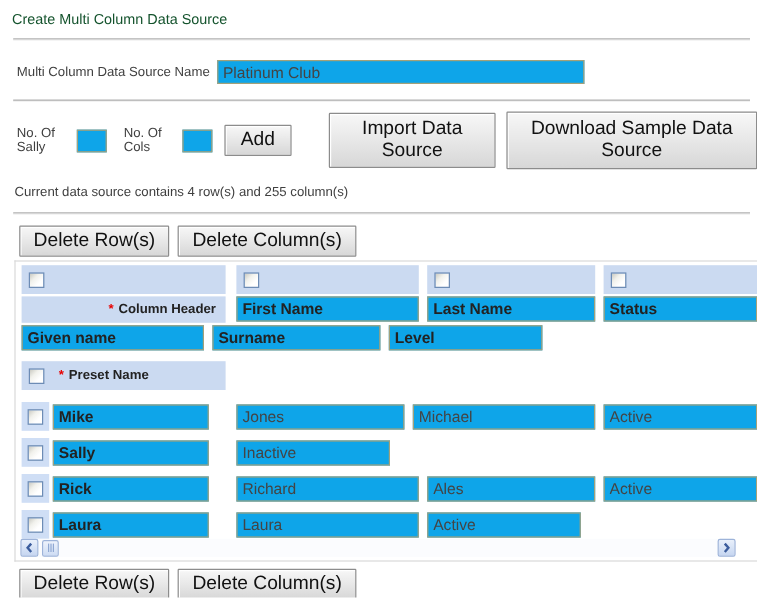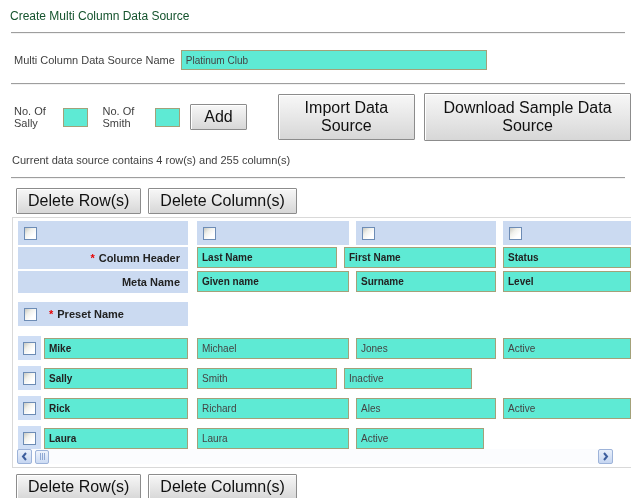--- a/index.html
+++ b/index.html
@@ -13,22 +13,22 @@
 
   .divider { height: 2px; margin: 0 6px 0 11px; border-top: 1px solid #9e9e9e; border-bottom: 1px solid #f2f2f2; }
   .d1 { margin-top: 9px; }
   .d2 { margin-top: 13px; }
   .d3 { margin-top: 11px; }
 
   .name-row { display: flex; align-items: center; padding: 16px 0 0 14px; }
   .lbl { color: #3f3f3f; }
   .text-input {
     font-family: "Liberation Sans", "DejaVu Sans", sans-serif;
-    font-size: 10px; color: #444;
-    border: 1px solid #a3a179; background: #5eead4;
+    font-size: 13px; color: #444;
+    border: 1px solid #a3a179; background: #0ea5e9;
     padding: 2px 4px; height: 19px; outline: none;
   }
   .name-input { width: 306px; margin-left: 6px; height: 20px; }
 
   .controls-row { display: flex; align-items: center; padding: 8px 0 0 14px; }
   .small-input { width: 25px; height: 19px; margin-left: 4px; }
   .gap-lbl { margin-left: 14px; }
 
   .btn {
     font-family: "Liberation Sans", "DejaVu Sans", sans-serif;
@@ -68,21 +68,21 @@
   .cell-input.normal { font-weight: normal; color: #444; }
   .c3 .cell-input { width: 128px; }
 
   .preset-row { margin: 9px 0 10px 0; }
   .preset-cell { height: 24px; display: flex; align-items: center; padding-left: 6px; font-weight: bold; color: #222; }
   .preset-cell .req { margin-left: 12px; }
 
   .data-row { margin-bottom: 6px; align-items: center; }
   .data-first { display: flex; align-items: center; }
   .cb-strip { background: #cfdef5; width: 23px; height: 24px; display: flex; align-items: center; justify-content: center; flex: none; }
-  .data-first .cell-input { width: 146px; margin-left: 3px; }
+  .data-first .cell-input { width: 130px; margin-left: 3px; }
 
   .cb {
     appearance: none; -webkit-appearance: none;
     width: 13px; height: 13px; flex: none;
     border: 1px solid #6d8cb5;
     background: linear-gradient(135deg, #c9c9c1 0%, #f1f1ec 35%, #ffffff 70%);
     cursor: pointer; margin: 0;
   }
   .sel-cell .cb { margin-left: 1px; }
 
@@ -108,21 +108,21 @@
   <div class="name-row">
     <span class="lbl">Multi Column Data Source Name</span>
     <input type="text" class="text-input name-input" value="Platinum Club" style="">
   </div>
   <div class="divider d2"></div>
 
 
   <div class="controls-row">
     <span class="lbl">No. Of Sally</span>
     <input type="text" class="text-input small-input" style="">
-    <span class="lbl gap-lbl">No. Of Smith</span>
+    <span class="lbl gap-lbl">No. Of Cols</span>
     <input type="text" class="text-input small-input" style="">
     <button class="btn add-btn">Add</button>
     <button class="btn import-btn">Import Data Source</button>
     <button class="btn download-btn">Download Sample Data Source</button>
   </div>
 
   <div class="status-line">Current data source contains 4 row(s) and 255 column(s)</div>
   <div class="divider d3"></div>
 
   <div class="btn-row">
@@ -145,29 +145,26 @@
         <div class="cell c3 blue sel-cell">
           <input class="cb" type="checkbox" style="">
         </div>
       </div>
 
     <div class="grid-row" id="header-row">
       <div class="cell c0 blue lab-cell">
         <span class="req">*</span>
         <span>Column Header</span>
       </div>
-    <div class="cell c2"><input class="text-input cell-input" type="text" value="Last Name" style=""></div>
-        <div class="cell c1"><input class="text-input cell-input" type="text" value="First Name" style=""></div>
+    <div class="cell c1"><input class="text-input cell-input" type="text" value="First Name" style=""></div>
+        <div class="cell c2"><input class="text-input cell-input" type="text" value="Last Name" style=""></div>
         <div class="cell c3"><input class="text-input cell-input" type="text" value="Status" style=""></div>
       </div>
 
     <div class="grid-row" id="meta-row">
-      <div class="cell c0 blue lab-cell">
-        <span>Meta Name</span>
-      </div>
     <div class="cell c1"><input class="text-input cell-input" type="text" value="Given name" style=""></div>
         <div class="cell c2"><input class="text-input cell-input" type="text" value="Surname" style=""></div>
         <div class="cell c3"><input class="text-input cell-input" type="text" value="Level" style=""></div>
       </div>
 
     <div class="grid-row preset-row">
       <div class="cell c0 blue preset-cell">
         <input type="checkbox" class="cb" style="">
         <span class="req">*</span>
         <span>Preset Name</span>
@@ -175,32 +172,31 @@
     </div>
 
     <div id="data-rows">
         <div class="grid-row data-row">
           <div class="cell c0 data-first">
             <span class="cb-strip">
               <input class="cb" type="checkbox" style="">
             </span>
             <input class="text-input cell-input" type="text" value="Mike" style="">
           </div>
+          <div class="cell c2"><input class="text-input cell-input normal" type="text" value="Jones" style=""></div>
           <div class="cell c1"><input class="text-input cell-input normal" type="text" value="Michael" style=""></div>
-          <div class="cell c2"><input class="text-input cell-input normal" type="text" value="Jones" style=""></div>
           <div class="cell c3"><input class="text-input cell-input normal" type="text" value="Active" style=""></div>
         </div>
         <div class="grid-row data-row">
           <div class="cell c0 data-first">
             <span class="cb-strip">
               <input class="cb" type="checkbox" style="">
             </span>
             <input class="text-input cell-input" type="text" value="Sally" style="">
           </div>
-          <div class="cell c2"><input class="text-input cell-input normal" type="text" value="Smith" style=""></div>
           <div class="cell c3"><input class="text-input cell-input normal" type="text" value="Inactive" style=""></div>
         </div>
         <div class="grid-row data-row">
           <div class="cell c0 data-first">
             <span class="cb-strip">
               <input class="cb" type="checkbox" style="">
             </span>
             <input class="text-input cell-input" type="text" value="Rick" style="">
           </div>
           <div class="cell c1"><input class="text-input cell-input normal" type="text" value="Richard" style=""></div>

